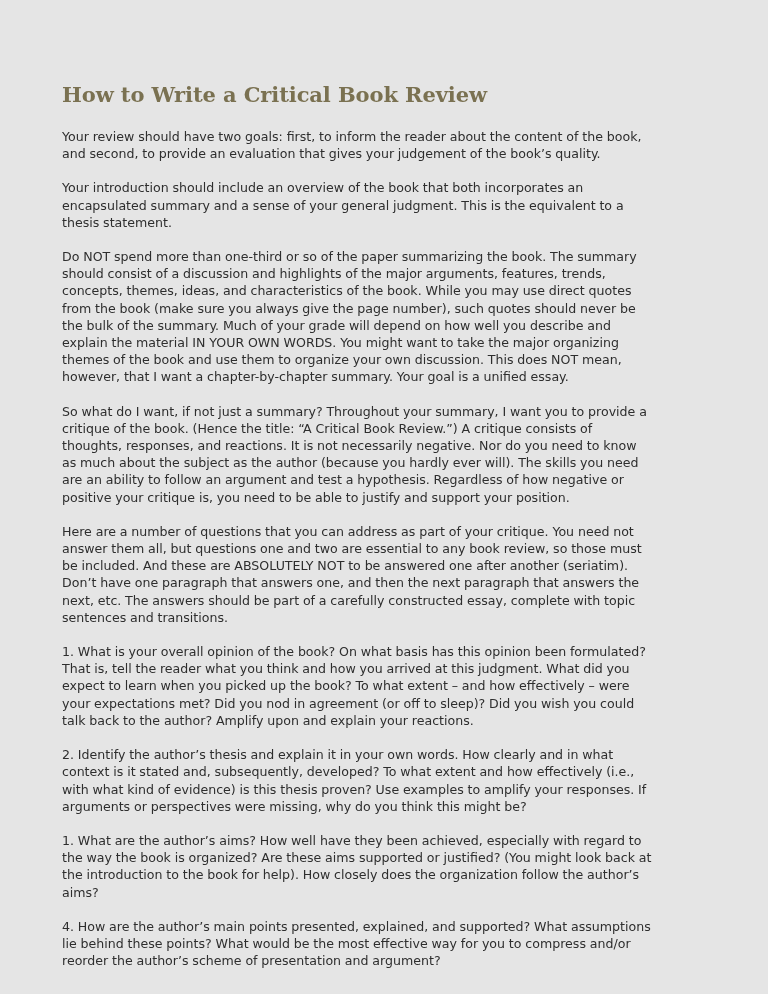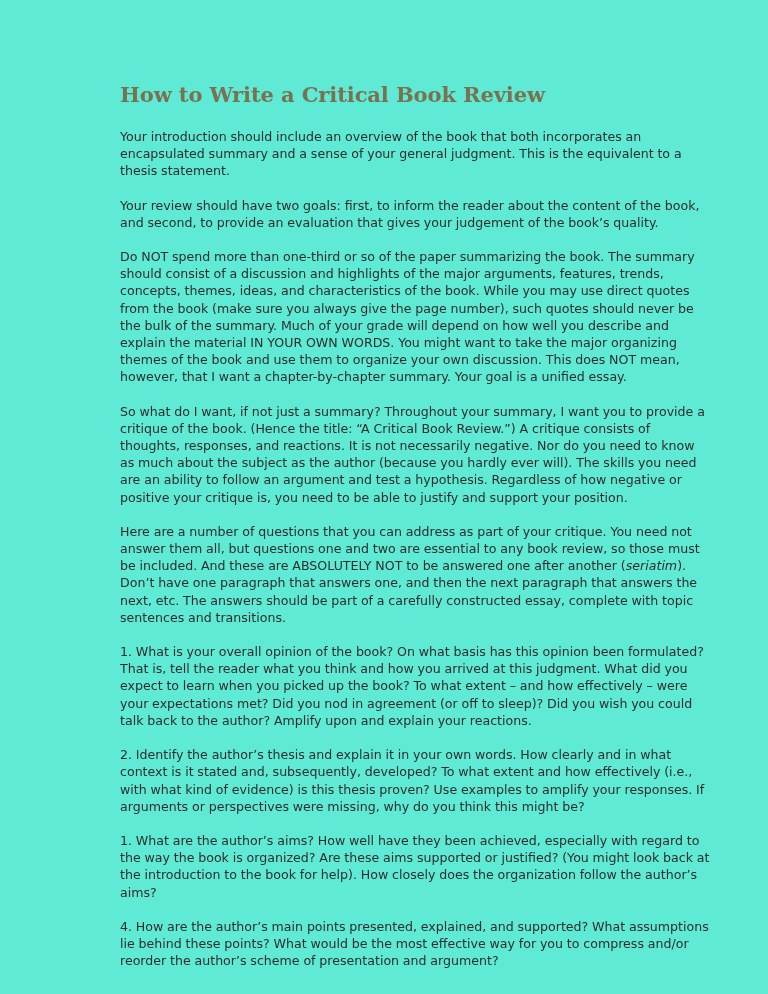--- a/index.html
+++ b/index.html
@@ -10,23 +10,23 @@
     width: 768px;
     height: 994px;
     background: #ffffff;
     font-family: "DejaVu Sans", sans-serif;
     overflow: hidden;
   }
   .page {
     position: relative;
     width: 768px;
     height: 994px;
-    background: #5eead4;
+    background: #e5e5e5;
     box-sizing: border-box;
-    padding: 82px 88px 0 120px;
+    padding: 82px 88px 0 62px;
   }
   .doc-title {
     font-family: "DejaVu Serif", serif;
     font-weight: bold;
     font-size: 21px;
     line-height: 26px;
     color: #7a7151;
     margin: 0 0 20px 0;
     letter-spacing: -0.1px;
   }
@@ -39,35 +39,34 @@
     line-height: 17.2px;
     color: #2e2e2e;
     margin: 0 0 17px 0;
     text-align: left;
     word-spacing: -0.2px;
   }
   p.para:last-child {
     margin-bottom: 0;
   }
   .ital {
-    font-style: italic;
   }
 </style>
 </head>
 <body>
 
 <div class="page">
 
   <h1 class="doc-title">How to Write a Critical Book Review</h1>
 
   <div class="body-block">
 
+    <p class="para">Your review should have two goals: first, to inform the reader about the content of the book, and second, to provide an evaluation that gives your judgement of the book’s quality.</p>
+
     <p class="para">Your introduction should include an overview of the book that both incorporates an encapsulated summary and a sense of your general judgment. This is the equivalent to a thesis statement.</p>
-
-    <p class="para">Your review should have two goals: first, to inform the reader about the content of the book, and second, to provide an evaluation that gives your judgement of the book’s quality.</p>
 
     <p class="para">Do NOT spend more than one-third or so of the paper summarizing the book. The summary should consist of a discussion and highlights of the major arguments, features, trends, concepts, themes, ideas, and characteristics of the book. While you may use direct quotes from the book (make sure you always give the page number), such quotes should never be the bulk of the summary. Much of your grade will depend on how well you describe and explain the material IN YOUR OWN WORDS. You might want to take the major organizing themes of the book and use them to organize your own discussion. This does NOT mean, however, that I want a chapter-by-chapter summary. Your goal is a unified essay.</p>
 
     <p class="para">So what do I want, if not just a summary? Throughout your summary, I want you to provide a critique of the book. (Hence the title: “A Critical Book Review.”) A critique consists of thoughts, responses, and reactions. It is not necessarily negative. Nor do you need to know as much about the subject as the author (because you hardly ever will). The skills you need are an ability to follow an argument and test a hypothesis. Regardless of how negative or positive your critique is, you need to be able to justify and support your position.</p>
 
     <p class="para"><span>Here are a number of questions that you can address as part of your critique. You need not answer them all, but questions one and two are essential to any book review, so those must be included. And these are ABSOLUTELY NOT to be answered one after another (</span><span class="ital">seriatim</span><span>). Don’t have one paragraph that answers one, and then the next paragraph that answers the next, etc. The answers should be part of a carefully constructed essay, complete with topic sentences and transitions.</span></p>
 
     <p class="para">1. What is your overall opinion of the book? On what basis has this opinion been formulated? That is, tell the reader what you think and how you arrived at this judgment. What did you expect to learn when you picked up the book? To what extent – and how effectively – were your expectations met? Did you nod in agreement (or off to sleep)? Did you wish you could talk back to the author? Amplify upon and explain your reactions.</p>
 
     <p class="para">2. Identify the author’s thesis and explain it in your own words. How clearly and in what context is it stated and, subsequently, developed? To what extent and how effectively (i.e., with what kind of evidence) is this thesis proven? Use examples to amplify your responses. If arguments or perspectives were missing, why do you think this might be?</p>

